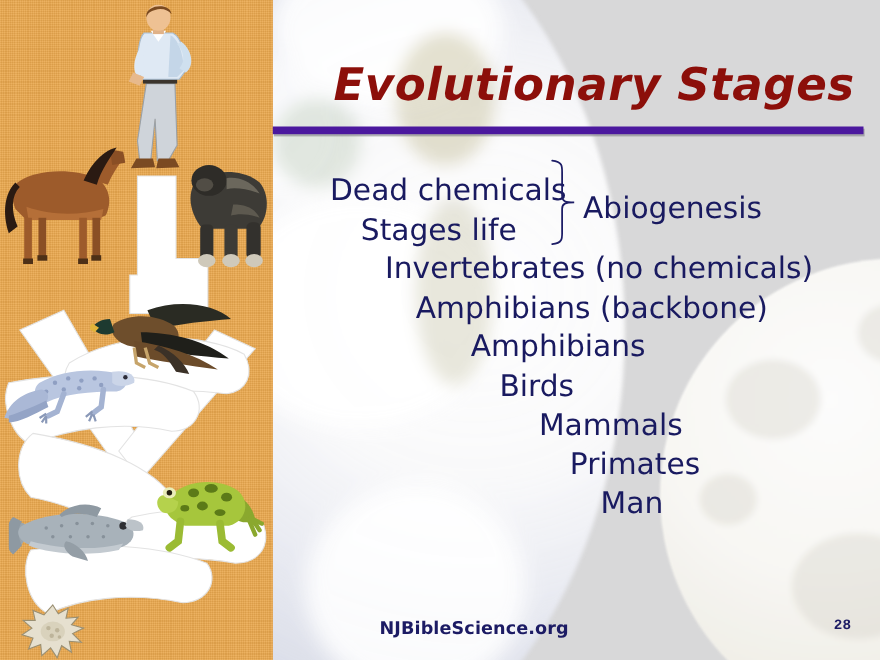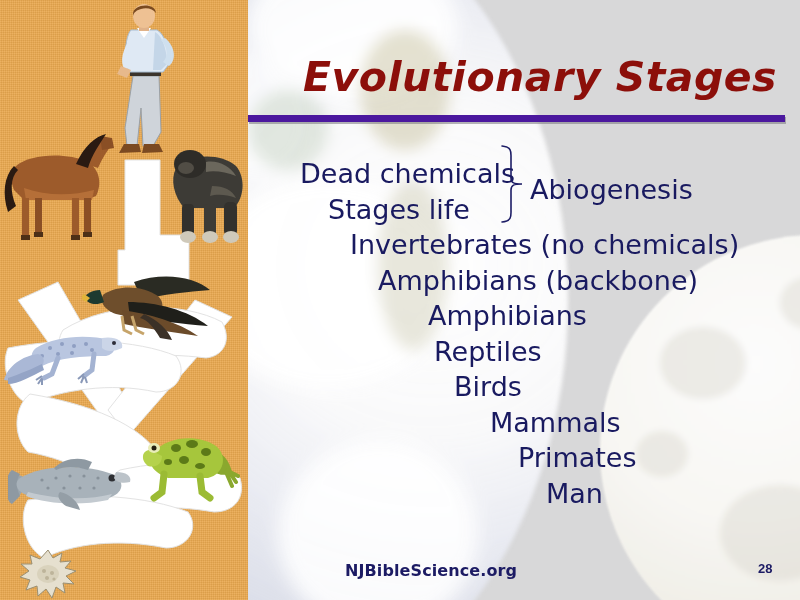--- a/index.html
+++ b/index.html
@@ -175,21 +175,21 @@
     font-weight: bold;
     font-size: 16px;
     color: #1c1b64;
     letter-spacing: .1px;
     white-space: nowrap;
   }
   .footer-page {
     position: absolute;
     left: 758px;
     top: 561px;
-    font-family: Liberation Sans, sans-serif;
+    font-family: Liberation Mono, monospace;
     font-weight: bold;
     font-size: 13px;
     color: #1c1b64;
     white-space: nowrap;
   }
 </style>
 </head>
 <body>
 
 <div id="slide">
@@ -462,23 +462,20 @@
     <div class="stage-row">
       <span style="left:92px;">Invertebrates (no chemicals)</span>
       </div>
     <div class="stage-row">
       <span style="left:120px;">Amphibians (backbone)</span>
       </div>
     <div class="stage-row">
       <span style="left:148px;margin-left:22px;">Amphibians</span>
       </div>
     <div class="stage-row">
-      <span style="left:176px;">Reptiles</span>
-      </div>
-    <div class="stage-row">
       <span style="left:196px;">Birds</span>
       </div>
     <div class="stage-row">
       <span style="left:232px;">Mammals</span>
       </div>
     <div class="stage-row">
       <span style="left:260px;">Primates</span>
       </div>
     <div class="stage-row">
       <span style="left:288px;">Man</span>

